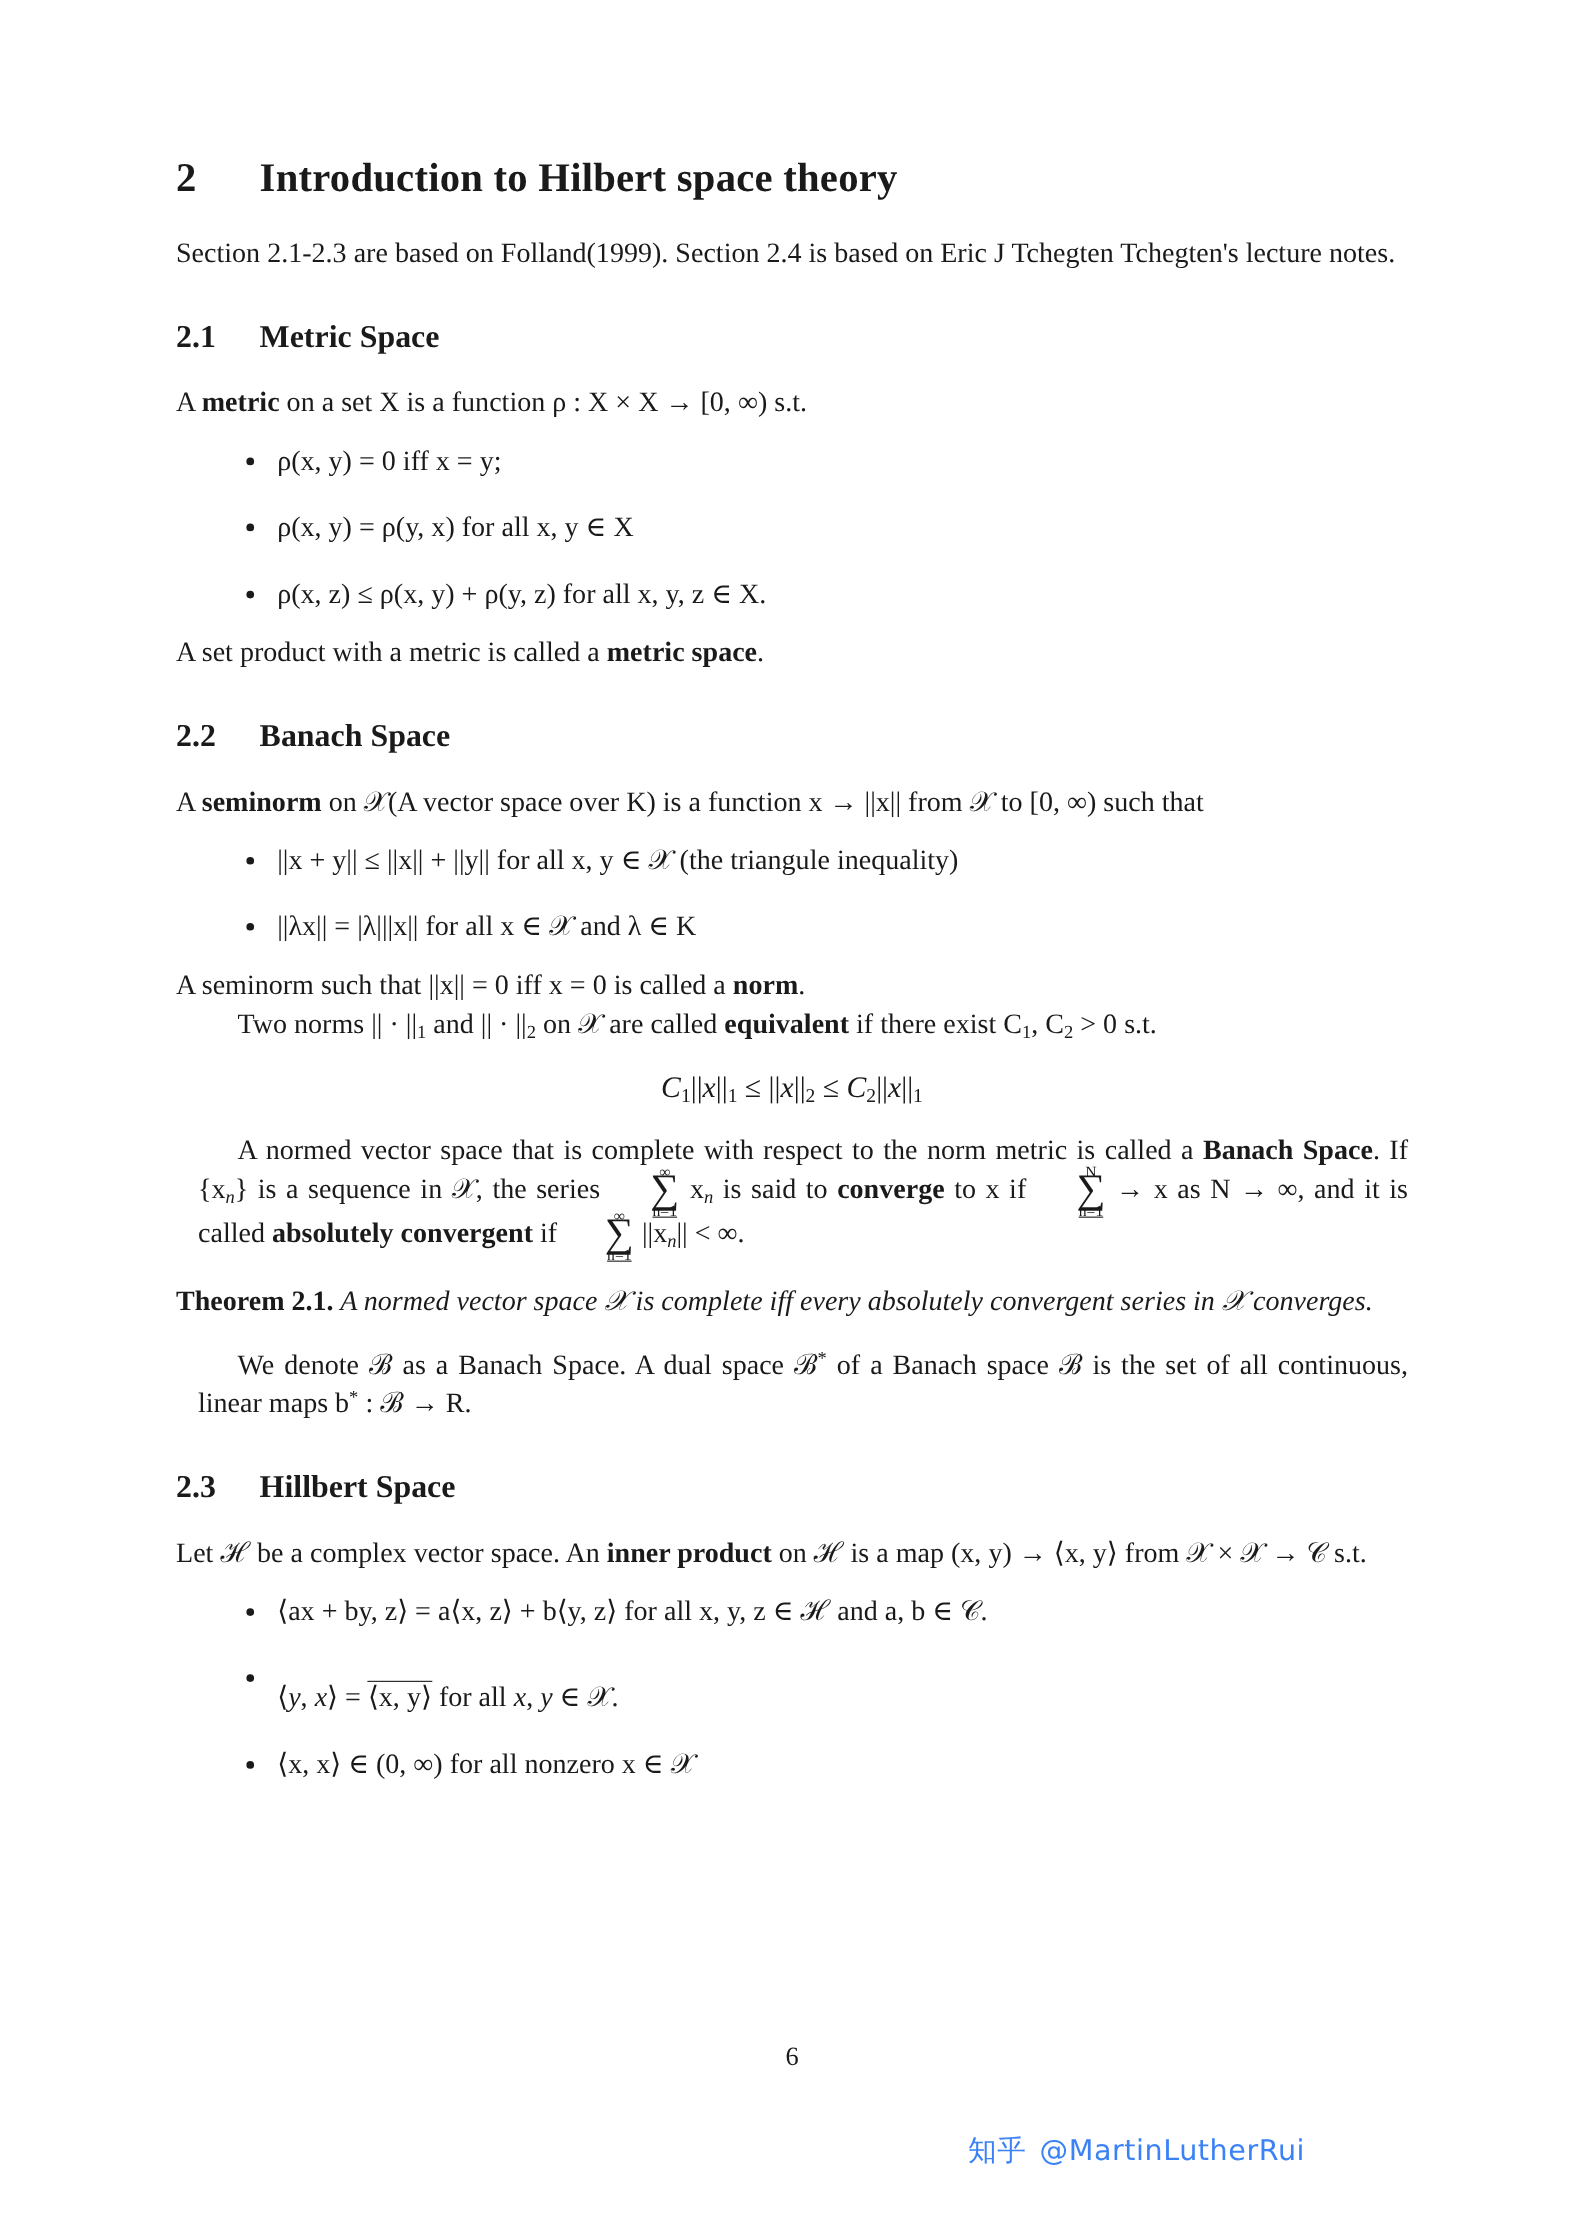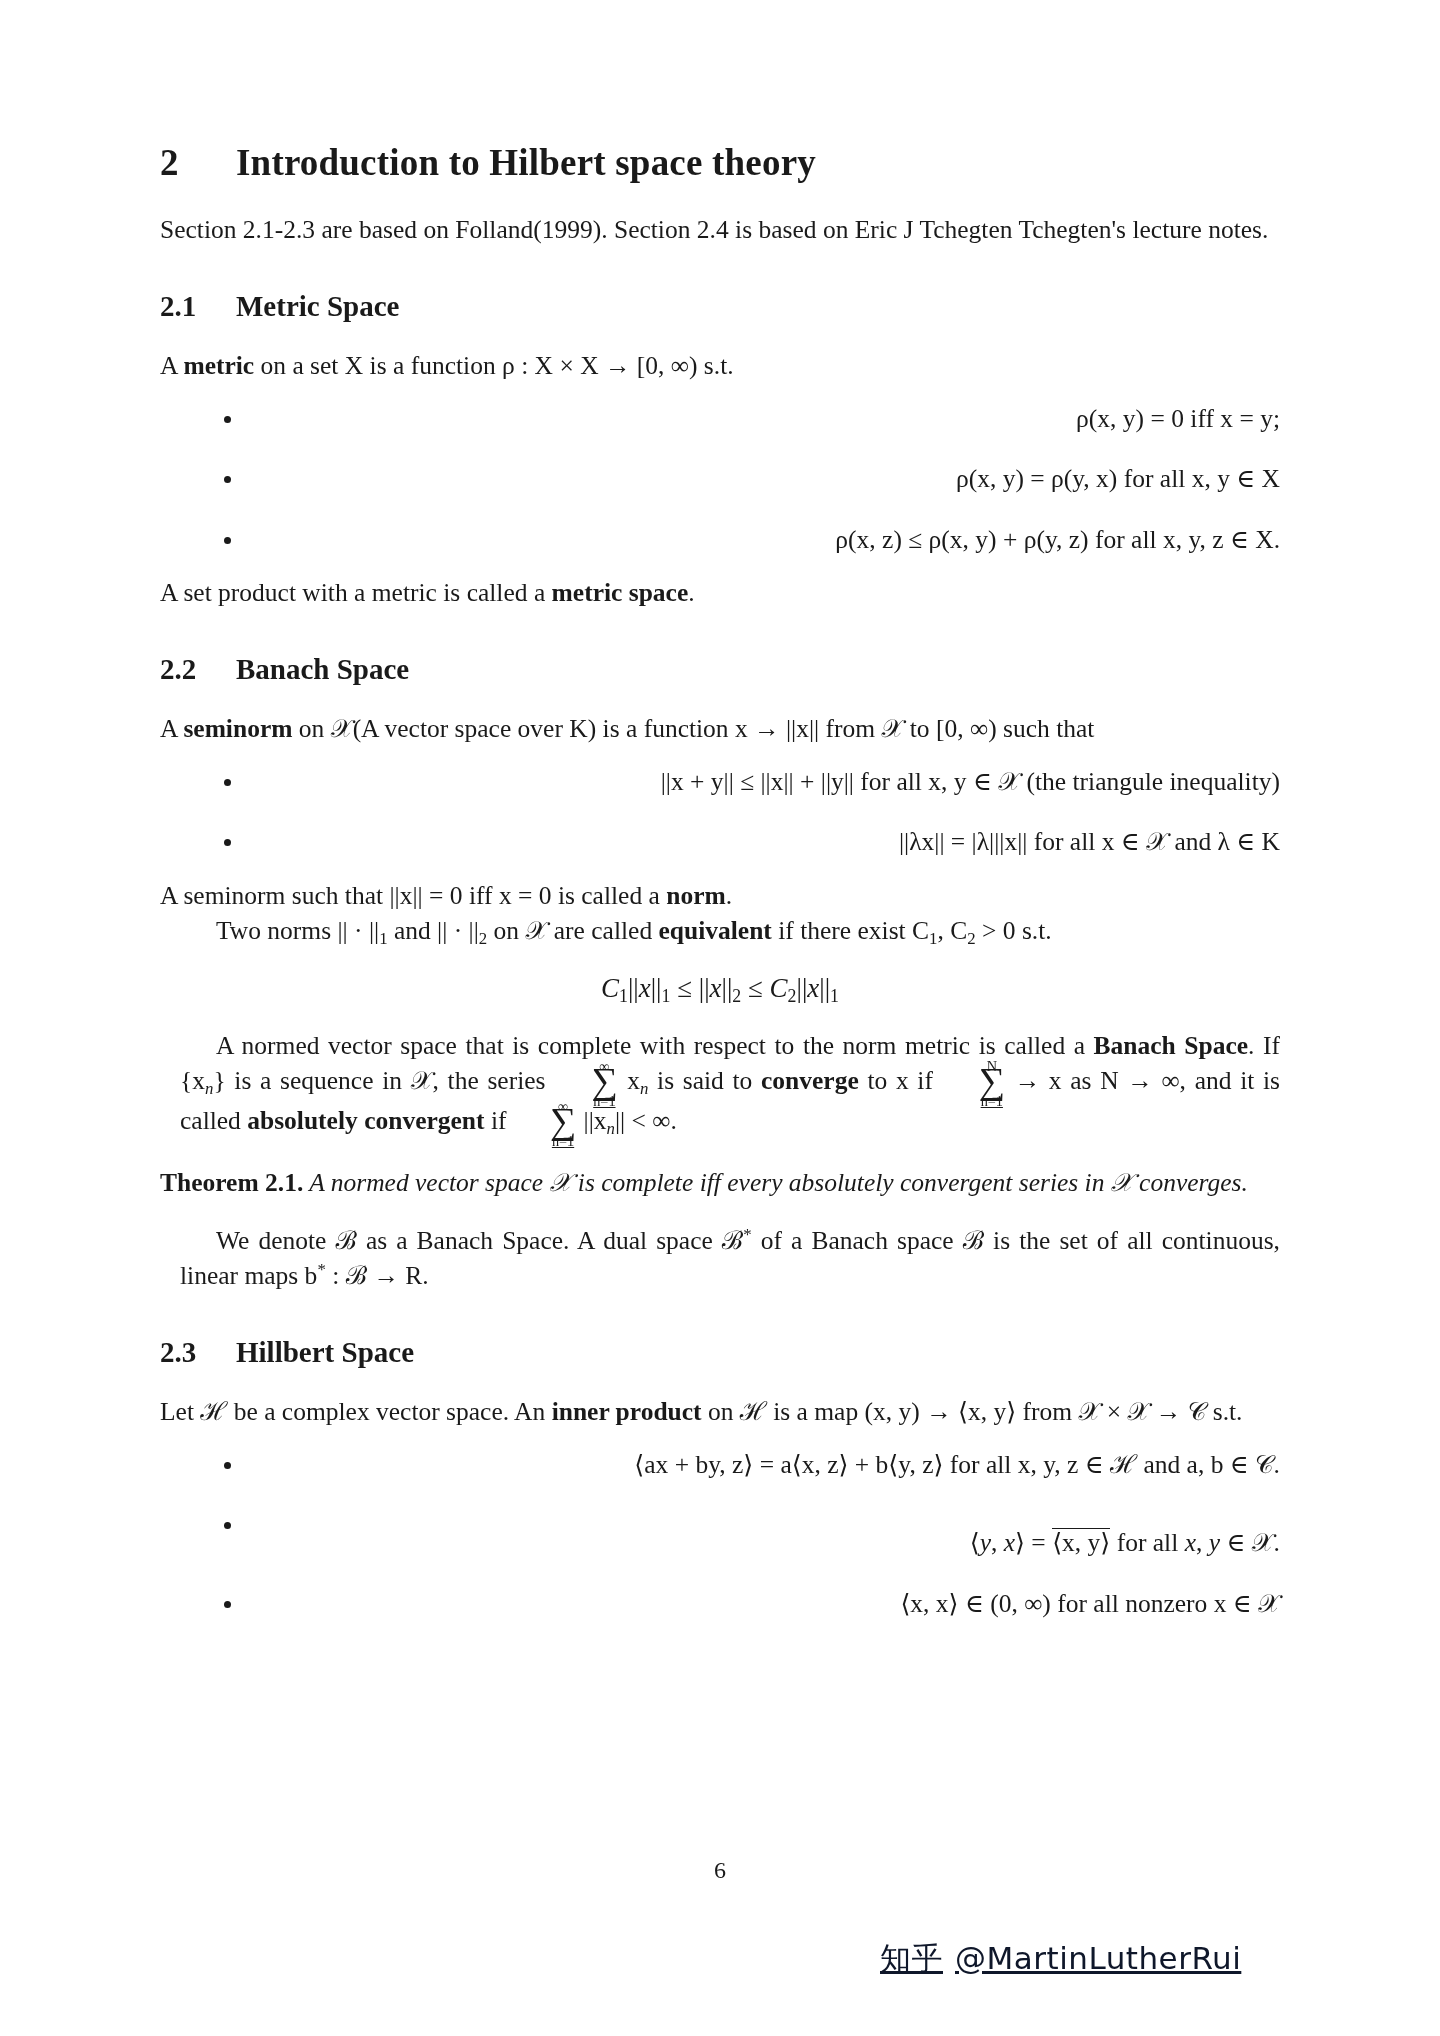--- a/index.html
+++ b/index.html
@@ -76,21 +76,20 @@
     list-style: none;
     margin: 0;
     padding: 0 0 0 58px;
     font-size: 25.5px;
   }
   ul.axioms li {
     position: relative;
     padding-left: 34px;
     margin: 0 0 26px 0;
     line-height: 1.35;
-    text-align: right;
   }
   ul.axioms li:last-child { margin-bottom: 0; }
   ul.axioms li::before {
     content: "";
     position: absolute;
     left: 6px;
     top: 14px;
     width: 7px;
     height: 7px;
     border-radius: 50%;
@@ -163,26 +162,25 @@
     width: 1440px;
     text-align: center;
     font-size: 24px;
   }
 
   
   .watermark {
     position: absolute;
     left: 880px;
     top: 1938px;
-    font-size: 31px;
-    color: #0f172a;
+    font-size: 26px;
+    color: #3b82f6;
     font-family: "DejaVu Sans", "Liberation Sans", sans-serif;
     white-space: nowrap;
     letter-spacing: 0.5px;
-    text-decoration: underline;
   }
   .watermark .zh { margin-right: 12px; }
 </style>
 </head>
 <body>
 
 <div class="page">
   <div class="content">
 
     <h1 class="sec">

